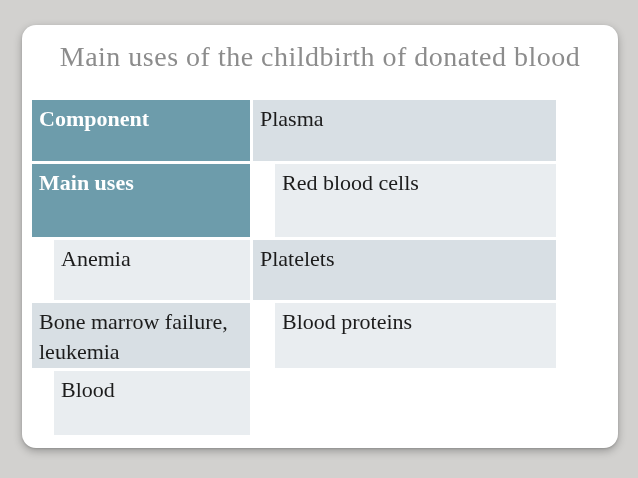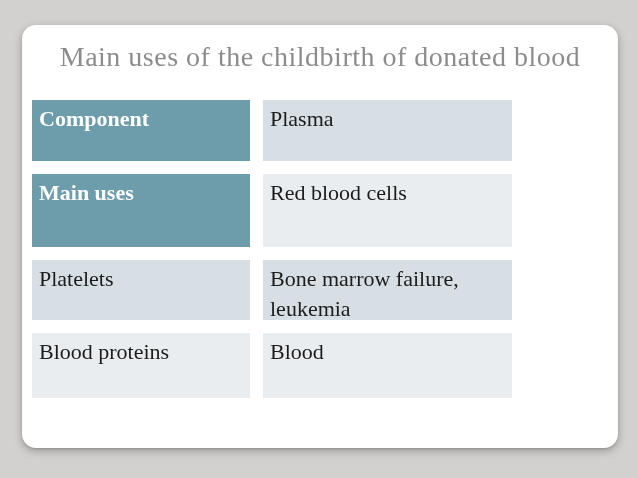--- a/index.html
+++ b/index.html
@@ -36,54 +36,55 @@
     font-size: 28px;
     line-height: 36px;
     letter-spacing: 0.5px;
     color: var(--title);
     white-space: nowrap;
   }
   .components-table {
     position: absolute;
     left: 10px;
     top: 75px;
-    width: 480px;
+    width: 524px;
     display: grid;
     grid-template-columns: 218px 1fr;
     grid-template-rows: 61px 73px 60px 65px 64px;
-    gap: 13px;
+    gap: 3px;
     font-size: 22px;
     line-height: 30px;
   }
   .cell {
     padding: 4px 6px 4px 7px;
     color: var(--body-text);
   }
   .cell.header {
     background: var(--header-bg);
     color: var(--header-text);
     font-weight: bold;
   }
   .cell.dark  { background: var(--row-dark); }
-  .cell.light { background: var(--row-light); }
+  .cell.light { background: var(--row-light); margin-left: 22px; }
 </style>
 </head>
 <body>
 
 <div class="slide-card">
   <div class="slide-title">Main uses of the childbirth of donated blood</div>
 
   <div class="components-table">
 
     <div class="cell header">Component</div>
     <div class="cell dark">Plasma</div>
 
     <div class="cell header">Main uses</div>
 
     <div class="cell light">Red blood cells</div>
+    <div class="cell light">Anemia</div>
 
     <div class="cell dark">Platelets</div>
     <div class="cell dark">Bone marrow failure, leukemia</div>
 
     <div class="cell light">Blood proteins</div>
     <div class="cell light">Blood</div>
   </div>
 </div>
 
 </body></html>

